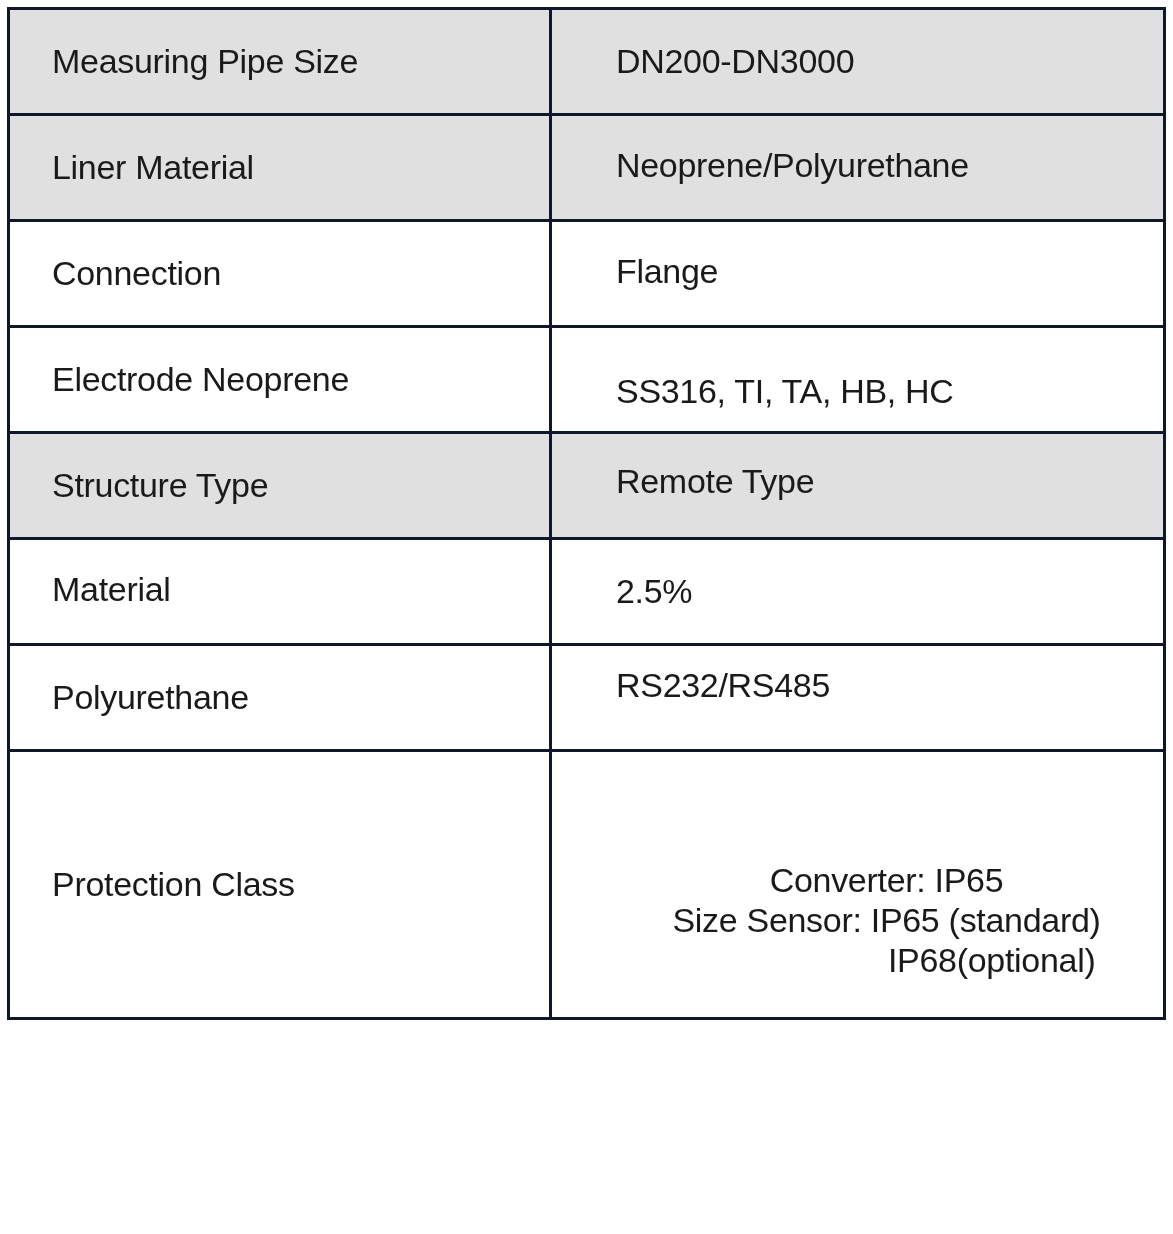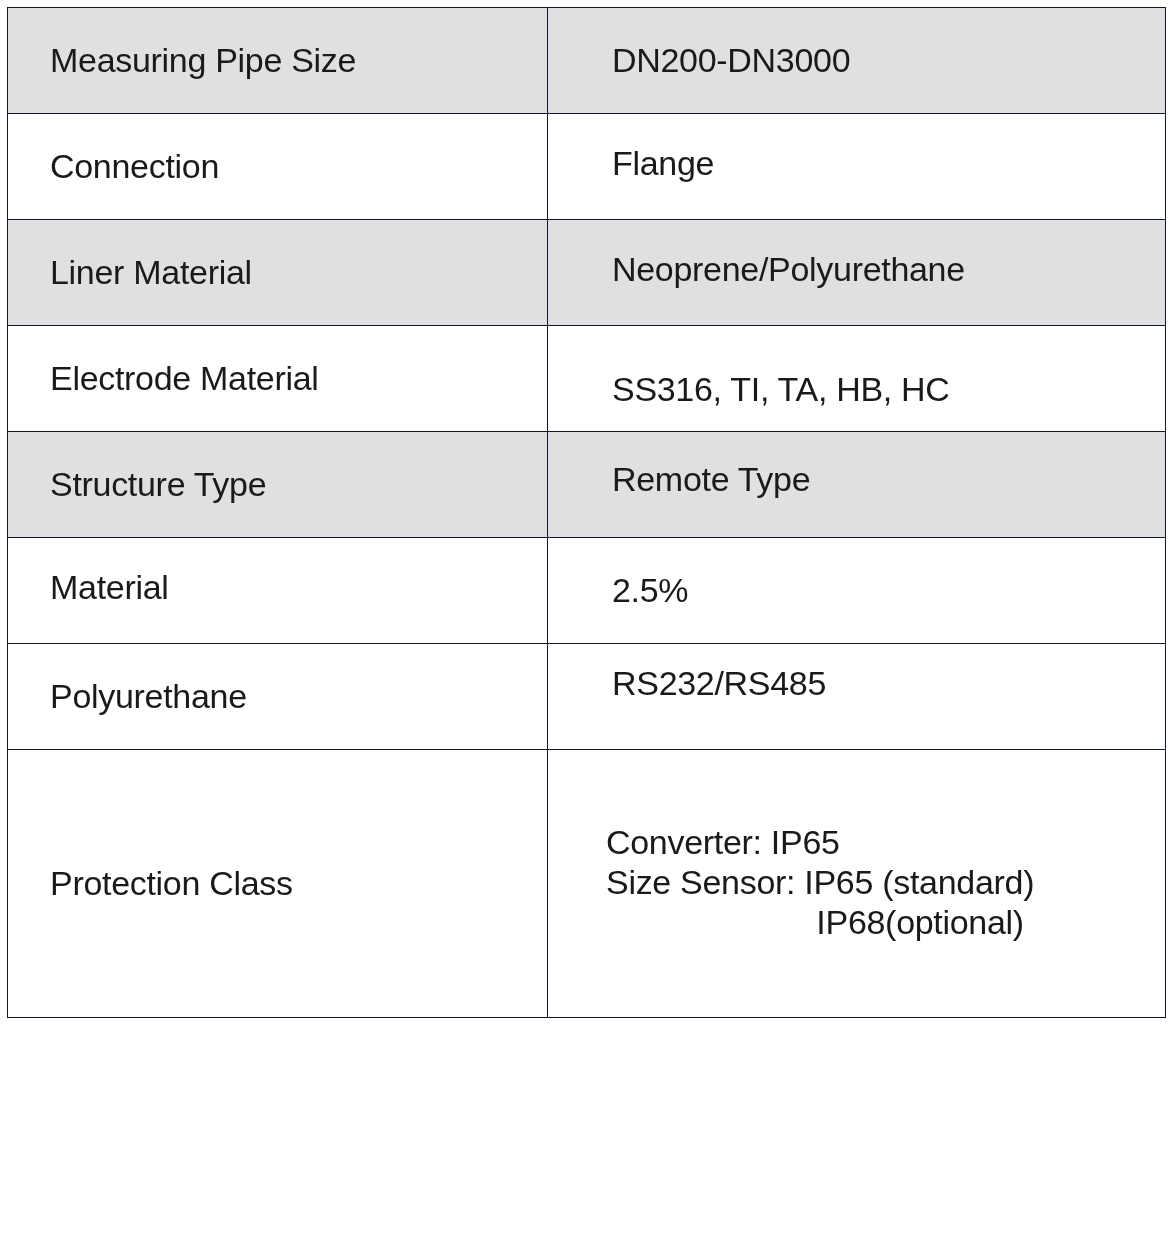--- a/index.html
+++ b/index.html
@@ -4,21 +4,21 @@
 <style>
   html, body { margin: 0; padding: 0; background: #ffffff; }
   body { width: 1173px; height: 1234px; position: relative; overflow: hidden; }
   .spec-table {
     position: absolute; left: 7px; top: 7px; width: 1159px;
     border-collapse: collapse; table-layout: fixed;
     font-family: "Liberation Sans", "DejaVu Sans", sans-serif;
     color: #1a1a1a;
   }
   .spec-table td {
-    border: 1px solid #0f172a;
+    border: 3px solid #0f172a;
     font-size: 34px;
     vertical-align: middle;
     padding: 0;
     letter-spacing: -0.3px;
   }
   .spec-table tr.shaded td { background: #e0e0e0; }
   .spec-table tr.plain td { background: #ffffff; }
   .spec-table td.label { width: 497px; padding-left: 42px; }
   .spec-table td.value { padding-left: 64px; }
   .spec-table tr.row { height: 106px; }
@@ -28,47 +28,47 @@
 </style>
 </head>
 <body>
 
 <table class="spec-table">
   <tbody>
     <tr class="row shaded">
       <td class="label">Measuring Pipe Size</td>
       <td class="value">DN200-DN3000</td>
     </tr>
-    <tr class="row plain">
-      <td class="label">Connection</td>
-      <td class="value" style="vertical-align: top; padding-top: 30px;">Flange</td>
-    </tr>
     <tr class="row shaded">
       <td class="label">Liner Material</td>
       <td class="value" style="vertical-align: top; padding-top: 30px;">Neoprene/Polyurethane</td>
     </tr>
     <tr class="row plain">
-      <td class="label">Electrode Material</td>
+      <td class="label">Connection</td>
+      <td class="value" style="vertical-align: top; padding-top: 30px;">Flange</td>
+    </tr>
+    <tr class="row plain">
+      <td class="label">Electrode Neoprene</td>
       <td class="value" style="vertical-align: top; padding-top: 44px;">SS316, TI, TA, HB, HC</td>
     </tr>
     <tr class="row shaded">
       <td class="label">Structure Type</td>
       <td class="value" style="vertical-align: top; padding-top: 28px;">Remote Type</td>
     </tr>
     <tr class="row plain">
       <td class="label" style="vertical-align: top; padding-top: 30px;">Material</td>
       <td class="value">2.5%</td>
     </tr>
     <tr class="row plain">
       <td class="label">Polyurethane</td>
       <td class="value" style="vertical-align: top; padding-top: 20px;">RS232/RS485</td>
     </tr>
     <tr class="row-tall plain">
       <td class="label">Protection Class</td>
-      <td class="value" style="vertical-align: top; padding-top: 72px;">
+      <td class="value" style="vertical-align: top; padding-top: 108px; text-align: center;">
         <div class="multi">
           <span class="line">Converter: IP65</span>
           <span class="line">Size Sensor: IP65 (standard)</span>
           <span class="line">                       IP68(optional)</span>
         </div>
       </td>
     </tr>
   </tbody>
 </table>
 

